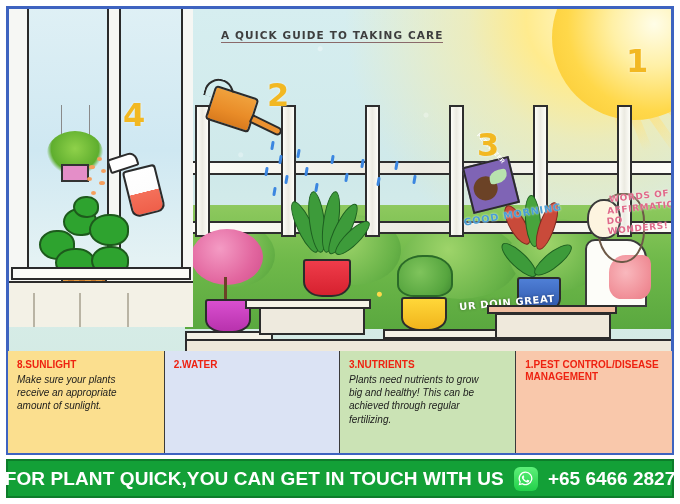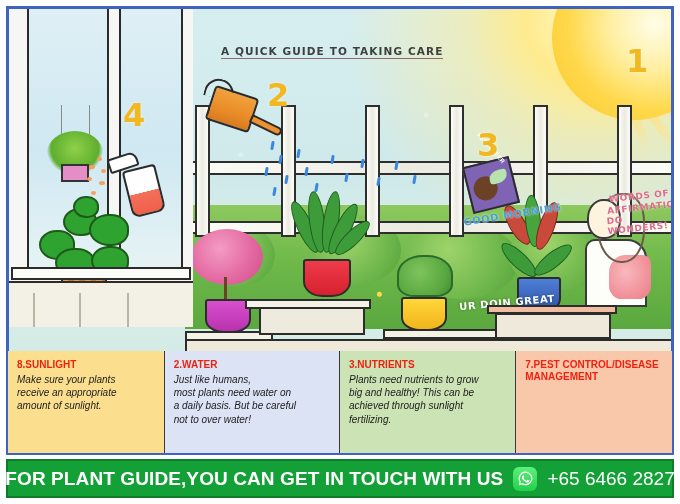--- a/index.html
+++ b/index.html
@@ -214,21 +214,21 @@
   .hand {
     position: absolute; font-family: "DejaVu Sans", sans-serif;
     font-weight: bold; color: #4a9fd4; letter-spacing: .6px;
     text-shadow: 0 0 2px rgba(255,255,255,.85);
   }
   .hand-pink { color: #e06a8a; }
   .hand-white { color: #ffffff; text-shadow: 0 0 3px rgba(0,0,0,.35); }
 
   
   .title-box {
-    position: absolute; left: 212px; top: 20px; z-index: 20; margin-top: 16px;
+    position: absolute; left: 212px; top: 20px; z-index: 20;
   }
   .title-line {
     font-family: "DejaVu Sans", sans-serif;
     font-size: 10.5px; font-weight: 600; color: #3e3e3e;
     letter-spacing: 1.1px; border-bottom: 1px solid #8a6a6a;
     padding-bottom: 1px; margin-bottom: 2px; white-space: nowrap;
   }
 
   
   .badge {
@@ -272,21 +272,21 @@
     color: #ffffff; font-size: 19px; font-weight: bold; letter-spacing: .1px;
     white-space: nowrap;
   }
   .wa-icon {
     width: 24px; height: 24px; border-radius: 6px;
     background: linear-gradient(to bottom, #5ef07a 0%, #22d04a 100%);
     display: flex; align-items: center; justify-content: center;
     flex: 0 0 auto;
   }
   .contact-phone {
-    color: #ffffff; font-size: 19px; font-weight: normal; white-space: nowrap;
+    color: #ffffff; font-size: 19px; font-weight: bold; white-space: nowrap;
   }
 </style>
 </head>
 <body>
 
 <div id="root">
 
   <div class="frame">
     <div class="illus">
 
@@ -451,40 +451,36 @@
 
   <div class="tips">
     <div class="tip" style="width:160px; background:#fbdf8f;">
       <div class="tip-title">8.SUNLIGHT</div>
       <div class="tip-body">Make sure your plants
 receive an appropriate
 amount of sunlight.</div>
     </div>
     <div class="tip" style="width:179px; background:#dbe3f4;">
       <div class="tip-title">2.WATER</div>
-      <div class="tip-body">Just like humans,
-most plants need water on
-a daily basis. But be careful
-not to over water!</div>
     </div>
     <div class="tip" style="width:180px; background:#cbe3b5;">
       <div class="tip-title">3.NUTRIENTS</div>
       <div class="tip-body">Plants need nutrients to grow
 big and healthy! This can be
-achieved through sunlight
+achieved through regular
 fertilizing.</div>
     </div>
     <div class="tip" style="width:159px; background:#f9c8ab;">
-      <div class="tip-title" style="white-space:pre-line;">7.PEST CONTROL/DISEASE
+      <div class="tip-title" style="white-space:pre-line;">1.PEST CONTROL/DISEASE
 MANAGEMENT</div>
     </div>
   </div>
 
   <div class="contact">
-    <span class="contact-text">FOR PLANT GUIDE,YOU CAN GET IN TOUCH WITH US</span>
+    <span class="contact-text">FOR PLANT QUICK,YOU CAN GET IN TOUCH WITH US</span>
     <span class="wa-icon">
       <svg width="17" height="17" viewBox="0 0 24 24" aria-hidden="true">
         <path fill="#ffffff" d="M12 2.2A9.7 9.7 0 0 0 3.6 16.8L2.3 21.7l5.1-1.3A9.7 9.7 0 1 0 12 2.2zm0 1.8a7.9 7.9 0 1 1-4 14.7l-.4-.2-3 .8.8-2.9-.2-.4A7.9 7.9 0 0 1 12 4zm-3.5 4c-.2 0-.5.1-.7.4-.3.3-.9.9-.9 2.1s.9 2.5 1.1 2.6c.1.2 1.8 2.8 4.4 3.8 2.2.8 2.6.7 3.1.6.5-.1 1.5-.6 1.7-1.3.2-.6.2-1.2.1-1.3-.1-.1-.3-.2-.6-.3l-1.6-.8c-.2-.1-.4-.1-.6.1l-.8 1c-.1.2-.3.2-.6.1-.3-.2-1.2-.5-2.2-1.4-.8-.7-1.4-1.6-1.5-1.9-.2-.3 0-.4.1-.6l.4-.5c.1-.2.2-.3.3-.5 0-.2 0-.4-.1-.5l-.7-1.7c-.2-.4-.4-.4-.6-.4h-.3z"></path>
       </svg>
     </span>
     <span class="contact-phone">+65 6466 2827</span>
   </div>
 
 </div>
 

